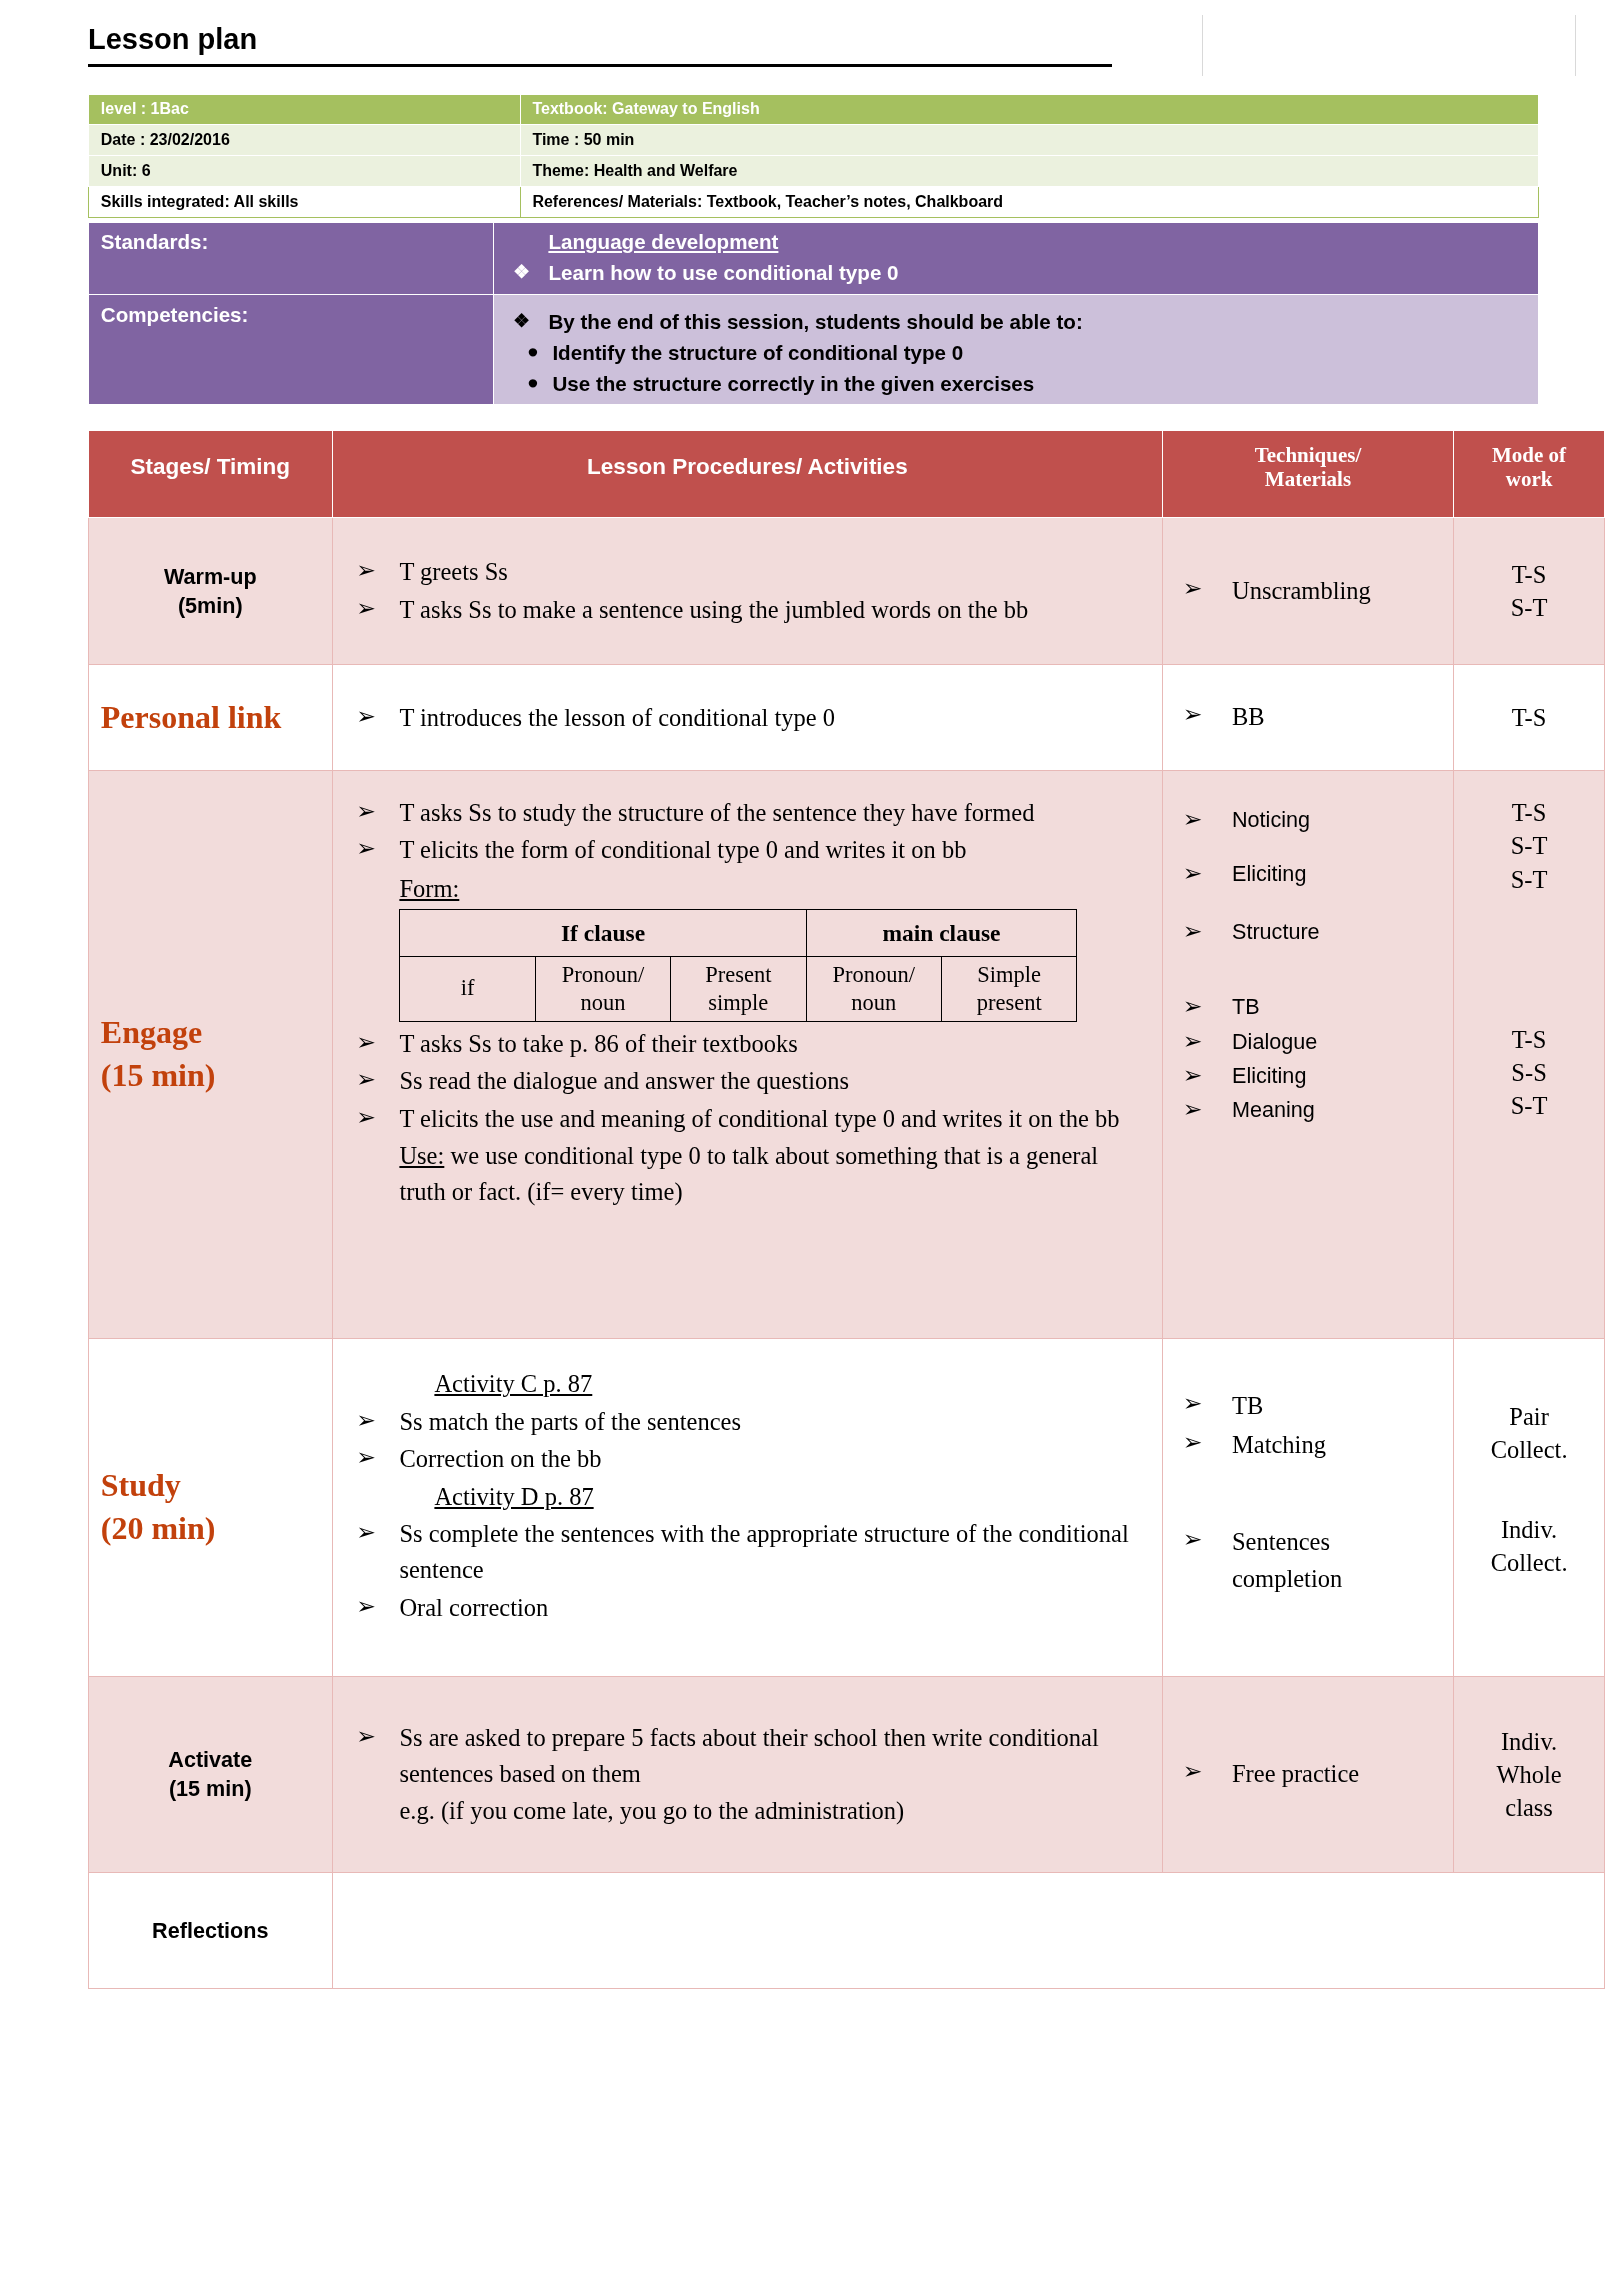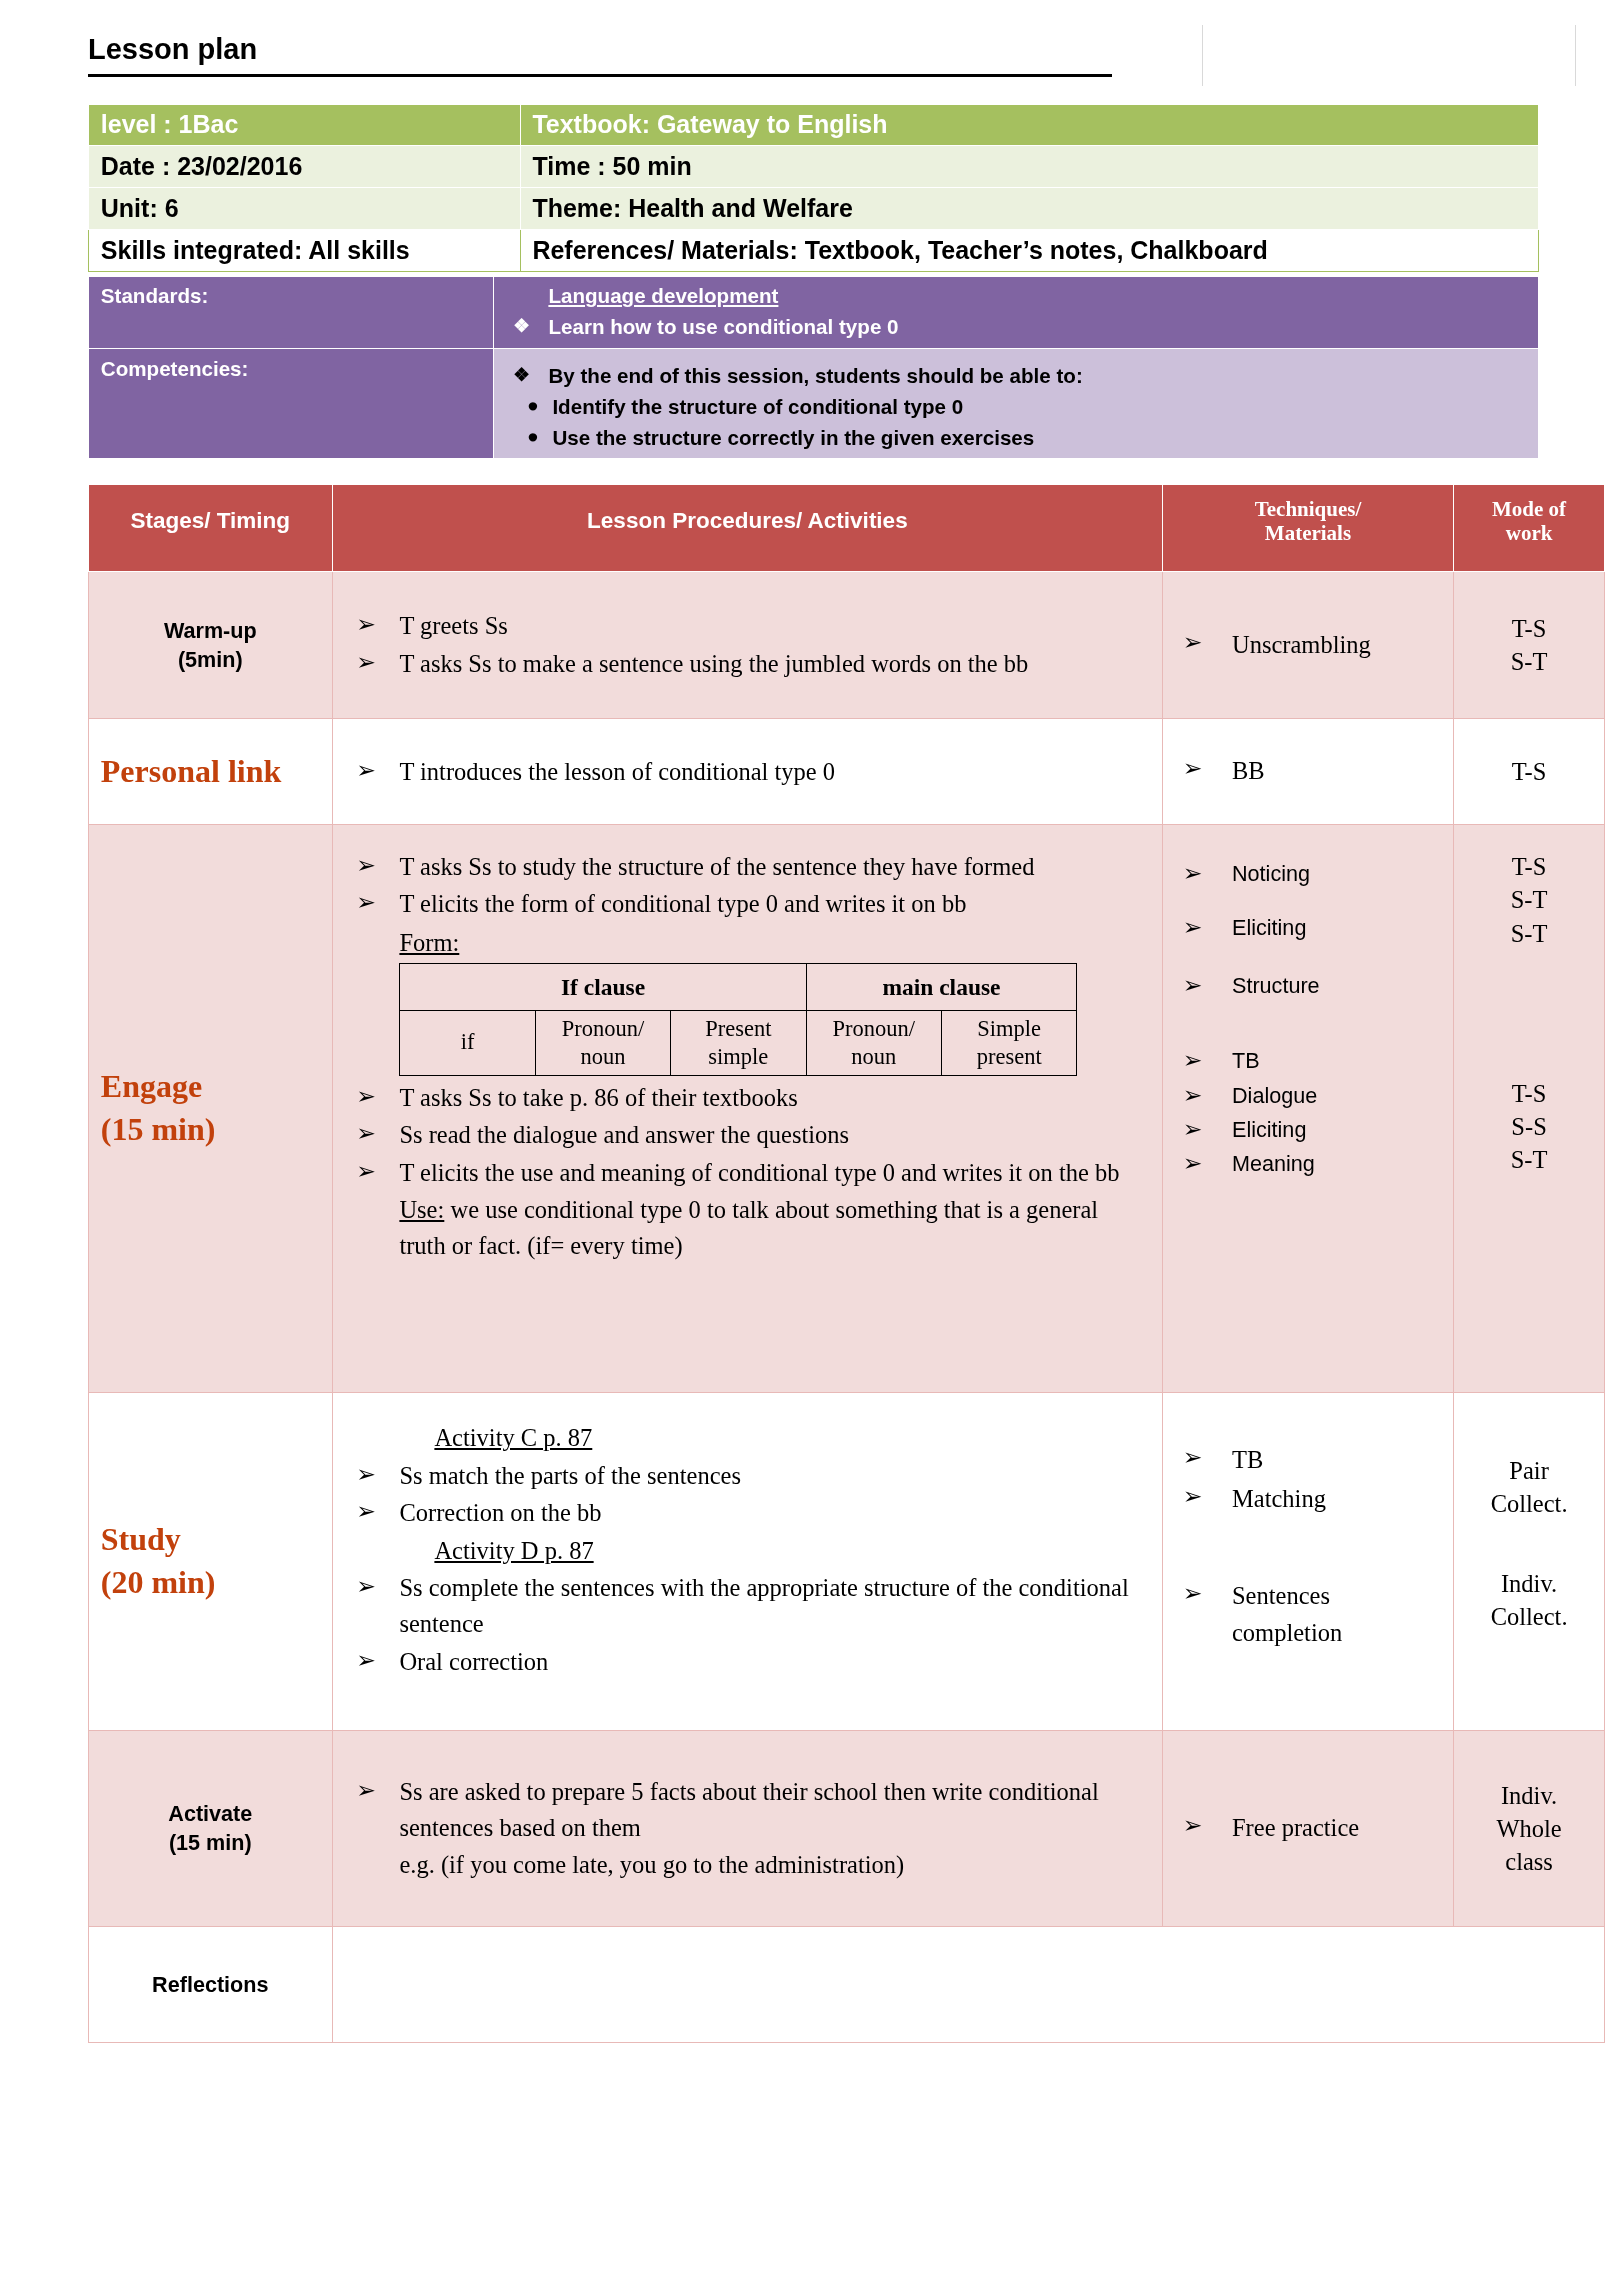--- a/index.html
+++ b/index.html
@@ -3,42 +3,42 @@
 <meta charset="utf-8">
 <style>
   html, body { margin:0; padding:0; }
   body {
     width:1621px; height:2293px;
     background:#ffffff;
     font-family:"Liberation Sans", sans-serif;
     overflow:hidden;
   }
   .page { position:relative; width:1621px; height:1769px; box-sizing:border-box;
-          padding:25px 88px 0 88px; }
+          padding:15px 88px 0 88px; }
 
   
   .title-row { position:relative; height:61px; }
   .title-text {
     font-family:"Liberation Sans", sans-serif;
     font-weight:bold; font-size:29px; color:#000;
     display:inline-block; padding-bottom:2px;
     position:absolute; left:0; top:7.8px;
   }
   .title-rule { position:absolute; left:0; top:49px; width:1024px; height:2.9px; background:#000; }
   .title-tick1 { position:absolute; left:1114px; top:0px; width:1px; height:61px; background:#d9d9d9; }
   .title-tick2 { position:absolute; left:1487px; top:0px; width:1px; height:61px; background:#d9d9d9; }
 
   
   table { border-collapse:collapse; border-spacing:0; }
 
   
   .info-table { width:1451px; table-layout:fixed; margin-top:17.6px; }
   .info-table td {
     font-family:"Liberation Sans", sans-serif;
-    font-weight:bold; font-size:25px; color:#000;
+    font-weight:bold; font-size:16px; color:#000;
     padding:5.9px 11.8px; vertical-align:middle;
     border:1px solid #ffffff;
   }
   .info-table td.col-a { width:407px; }
   .info-table tr.hdr td { background:#a5c05f; color:#ffffff; border-color:#ffffff; }
   .info-table tr.tint td { background:#ebf1de; border-color:#ffffff; }
   .info-table tr.plain td { background:#ffffff; border:1px solid #a5c05f; }
   .info-table tr.tintb td { background:#ebf1de; border-color:#ffffff; border-bottom:1px solid #a5c05f;}
 
   

